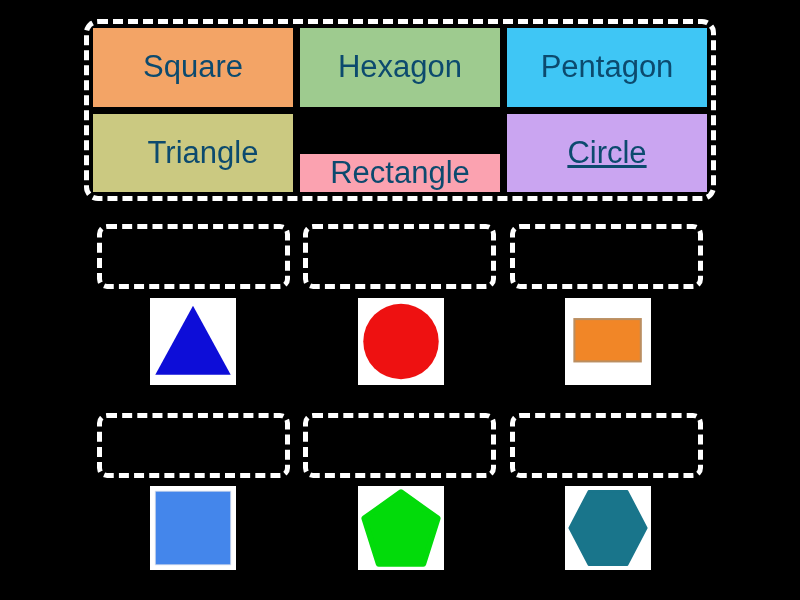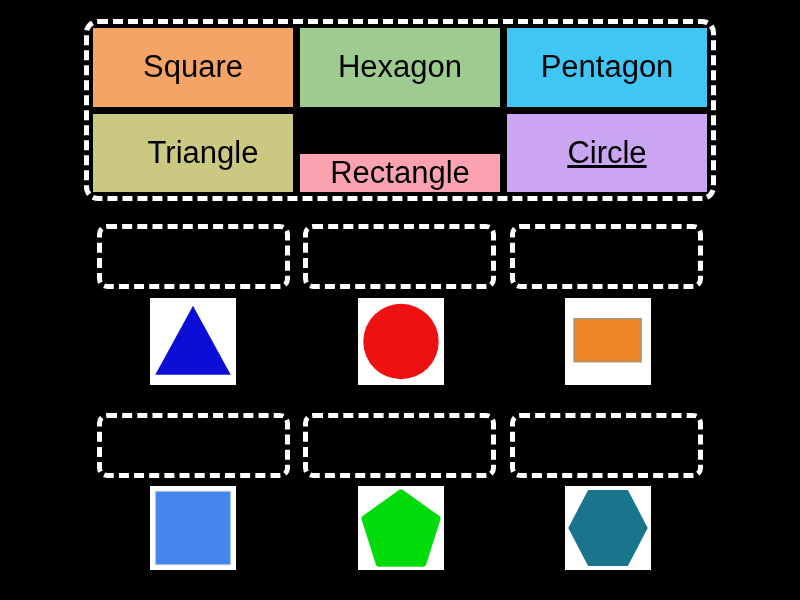--- a/index.html
+++ b/index.html
@@ -29,21 +29,21 @@
     grid-template-columns: repeat(3, 1fr);
     grid-template-rows: repeat(2, 1fr);
     gap: 7px;
     padding: 4px;
   }
   .word-tile {
     display: flex;
     align-items: center;
     justify-content: center;
     font-size: 31px;
-    color: #000000;
+    color: #0c4a6e;
     cursor: grab;
     user-select: none;
   }
   
   .drop-zone {
     position: absolute;
     width: 193px; height: 65px;
     box-sizing: border-box;
     border: 5px dashed #ffffff;
     border-radius: 10px;

